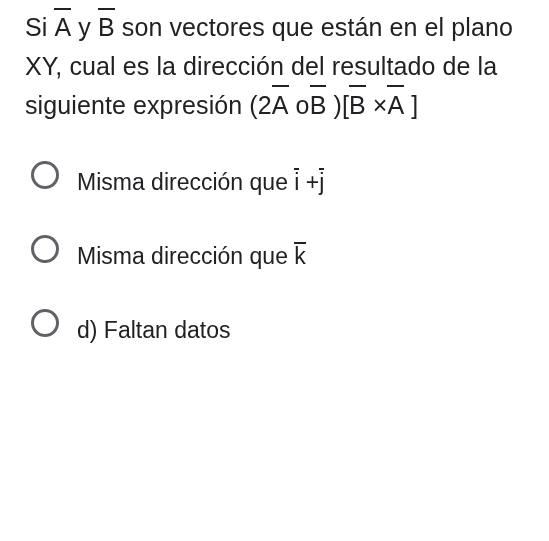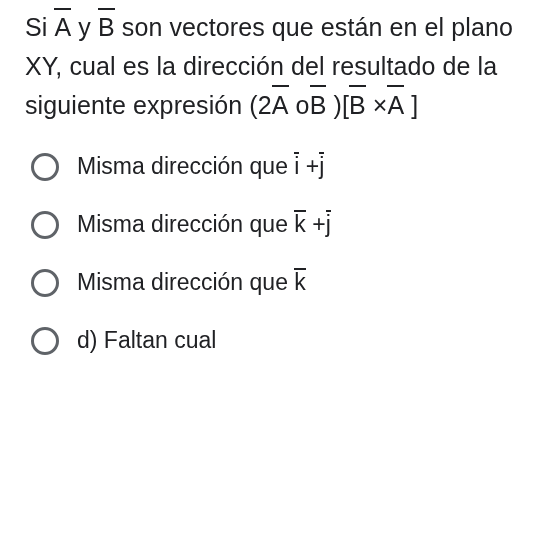--- a/index.html
+++ b/index.html
@@ -37,20 +37,21 @@
     width: 28px;
     height: 28px;
     border: 3px solid #5f6368;
     border-radius: 50%;
     flex-shrink: 0;
     background: #fff;
   }
   .option-label {
     font-size: 23px;
     line-height: 1.3;
+    margin-top: 16px;
   }
   .obar {
     position: relative;
     display: inline-block;
   }
   .obar::after {
     content: "";
     position: absolute;
     top: -0.02em;
     left: 0;
@@ -69,35 +70,29 @@
 
   <div class="options">
 
     <div class="option">
       <div class="radio"></div>
       <div class="option-label">
         <span>Misma dirección que </span><span class="obar">i</span><span> +</span><span class="obar">j</span>
       </div>
     </div>
 
-    <div class="option">
-      <div class="radio"></div>
-      <div class="option-label">
-        <span>Misma dirección que </span><span class="obar">k</span><span> +</span><span class="obar">j</span>
-      </div>
-    </div>
 
     <div class="option">
       <div class="radio"></div>
       <div class="option-label">
         <span>Misma dirección que </span><span class="obar">k</span>
       </div>
     </div>
 
     <div class="option">
       <div class="radio"></div>
       <div class="option-label">
-        <span>d) Faltan cual</span>
+        <span>d) Faltan datos</span>
       </div>
     </div>
 
   </div>
 </div>
 
 </body></html>

